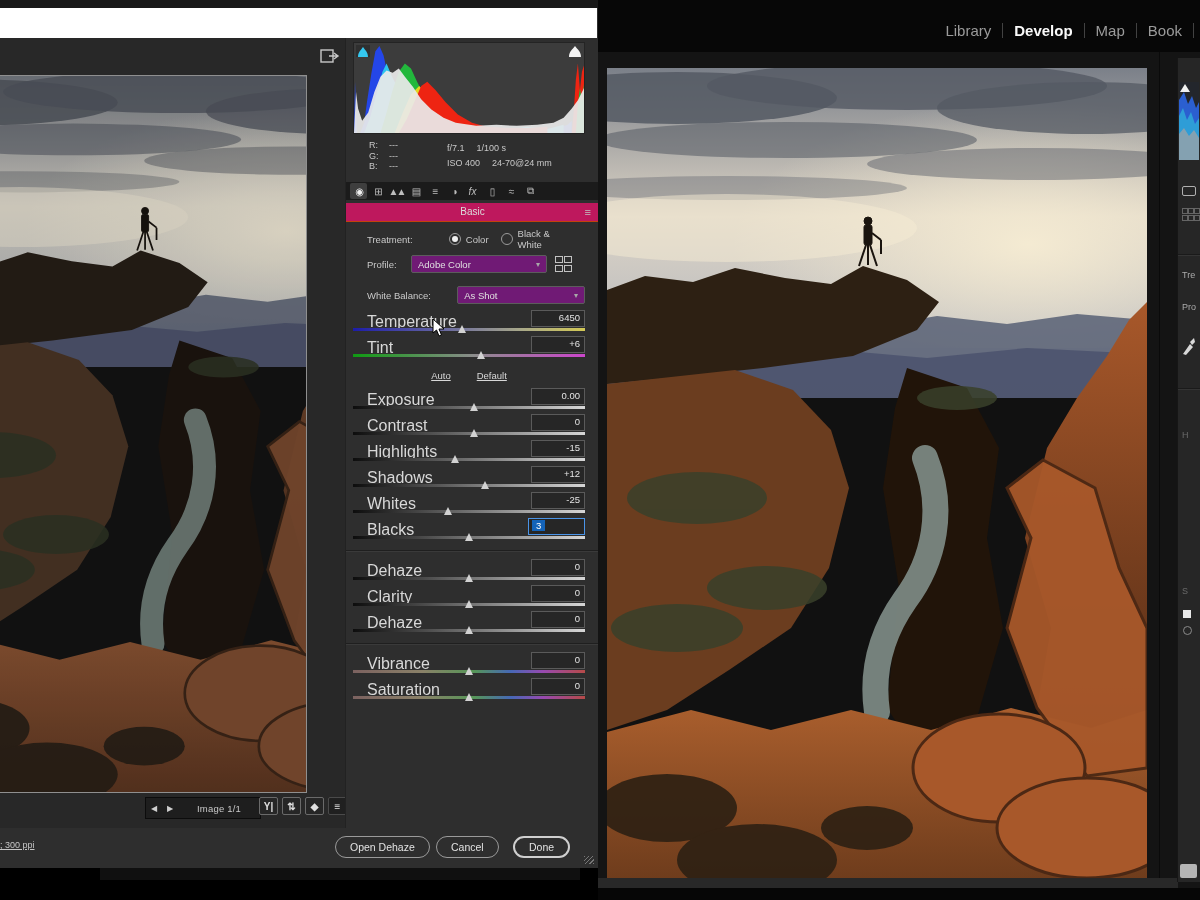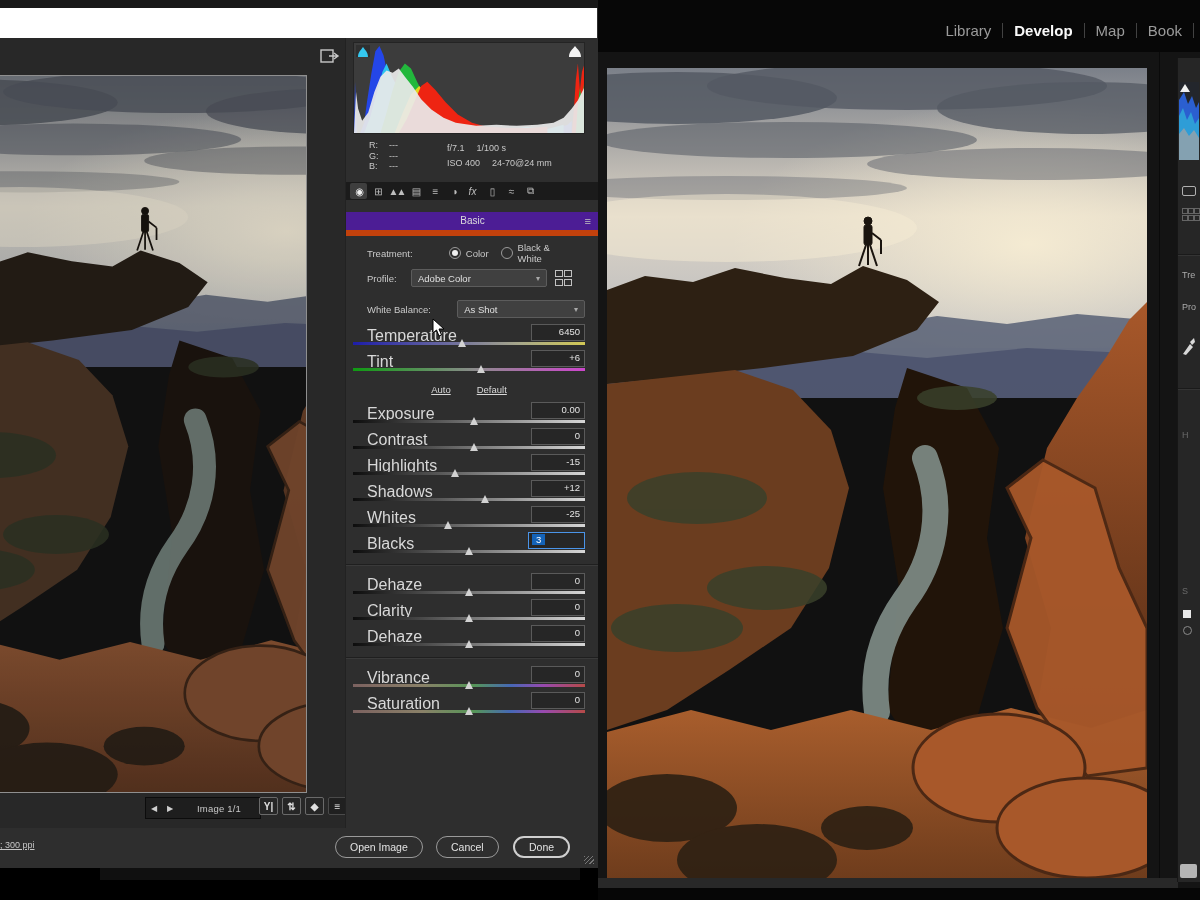--- a/index.html
+++ b/index.html
@@ -33,31 +33,31 @@
   .info-row{display:flex;height:46px;font-size:9px;color:#c8c8c8;padding-top:6px;box-sizing:border-box;}
   .rgb-col{width:72px;padding-left:16px;line-height:10.5px;}
   .rgb-line{display:flex;}
   .rgb-line b{font-weight:normal;width:20px;}
   .exif-col{flex:1;text-align:left;line-height:15px;padding-top:1px;}
   .exif-col span{margin:0 6px;}
   .tools-row{height:18px;background:#1b1b1b;display:flex;align-items:center;padding-left:4px;gap:2px;margin:2px -14px 0 -7px;padding-right:8px;}
   .tool{width:17px;height:16px;display:flex;align-items:center;justify-content:center;font-size:10px;color:#bdbdbd;cursor:pointer;letter-spacing:-2px;}
   .tool.fx{font-style:italic;font-size:10px;letter-spacing:0;}
   .tool.active{background:#3e3e3e;border-radius:2px;color:#f0f0f0;}
-  .basic-header{position:relative;height:18px;line-height:18px;text-align:center;font-size:10px;color:#dcdcdc;background:#4c1d95;border-bottom:6px solid #c2410c;margin:12px -14px 0 -7px;}
+  .basic-header{position:relative;height:18px;line-height:18px;text-align:center;font-size:10px;color:#dcdcdc;background:#be185d;border-bottom:1px solid #c2410c;margin:3px -14px 0 -7px;}
   .basic-menu{position:absolute;right:8px;top:0;color:#c0c0c0;font-size:11px;cursor:pointer;}
   .row{position:relative;font-size:9.5px;color:#c9c9c9;}
   .treat{height:26px;padding-top:8px;box-sizing:border-box;display:flex;align-items:center;}
   .treat .lbl{width:86px;padding-left:14px;}
   .radio{width:10px;height:10px;border:1px solid #9a9a9a;border-radius:50%;margin-right:5px;position:relative;cursor:pointer;flex:none;}
   .radio.on::after{content:"";position:absolute;left:2px;top:2px;width:6px;height:6px;border-radius:50%;background:#efefef;}
   .treat .opt{margin-right:12px;display:flex;align-items:center;cursor:pointer;}
   .profile{height:32px;display:flex;align-items:center;}
   .profile .lbl{width:44px;padding-left:14px;}
-  .dropdown{height:18px;background:#404040;border:1px solid #5c5c5c;border-radius:2px;display:flex;align-items:center;
+  .dropdown{height:18px;background:#701a75;border:1px solid #5c5c5c;border-radius:2px;display:flex;align-items:center;
             padding:0 6px;font-size:9.5px;color:#e0e0e0;cursor:pointer;box-sizing:border-box;justify-content:space-between;}
   .dd-profile{width:136px;}
   .dd-wb{width:130px;padding-left:6px;}
   .chev{color:#a8a8a8;font-size:8px;margin-left:6px;}
   .grid-icon{margin-left:8px;display:grid;grid-template-columns:7px 7px;grid-gap:2px;cursor:pointer;}
   .grid-icon i{width:6px;height:5px;border:1px solid #c2c2c2;display:block;}
   .wb{height:30px;display:flex;align-items:center;}
   .wb .lbl{width:92px;padding-left:14px;}
   .srow{position:relative;height:26px;}
   .srow .slab{position:absolute;left:14px;top:3px;}
@@ -407,21 +407,21 @@
               <div class="track rainbow">
                 <div class="thumb" style="left: 50%;"></div>
               </div>
             </div>
           </div>
       </div>
     </aside>
 
     <div class="acr-footer">
       <span class="workflow">; 300 ppi</span>
-      <span id="footerBtns"><button class="pill" style="left: 335px;">Open Image</button><button class="pill" style="left: 436px;">Cancel</button><button class="pill default" style="left: 513px;">Done</button></span>
+      <span id="footerBtns"><button class="pill" style="left: 335px;">Open Dehaze</button><button class="pill" style="left: 436px;">Cancel</button><button class="pill default" style="left: 513px;">Done</button></span>
       <span class="grip"></span>
     </div>
   </section>
 
   <div class="under-acr">
       <div class="shadowbar"></div>
     </div>
 
   <section class="lr">
     <div class="lr-topbar">

